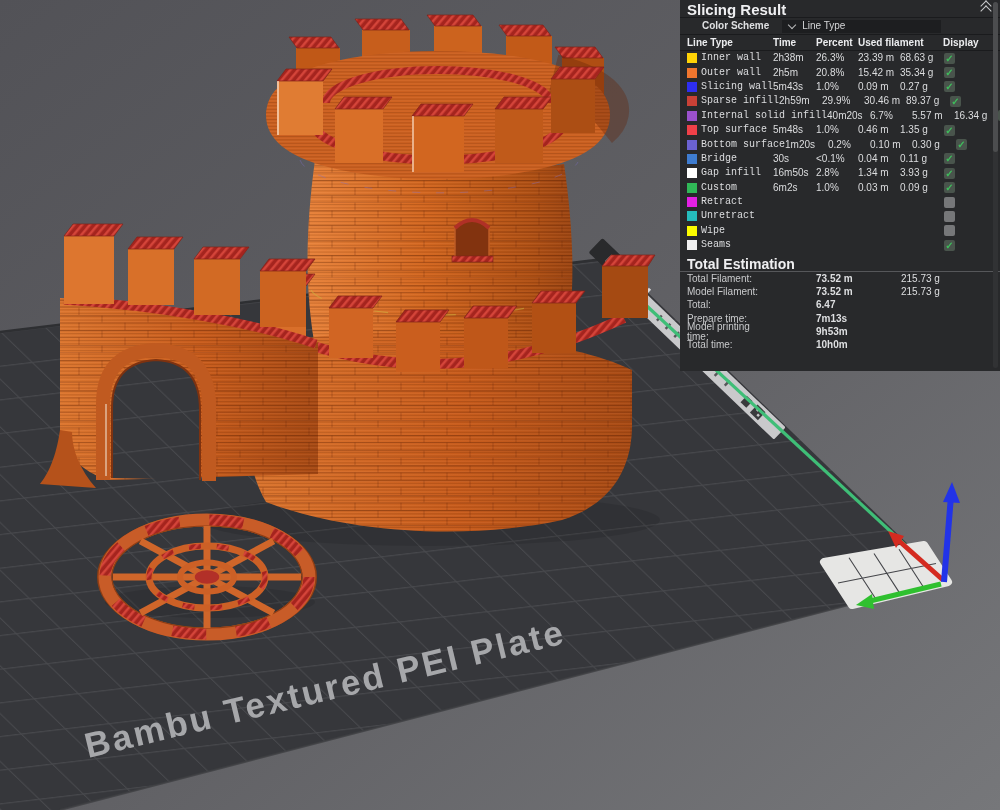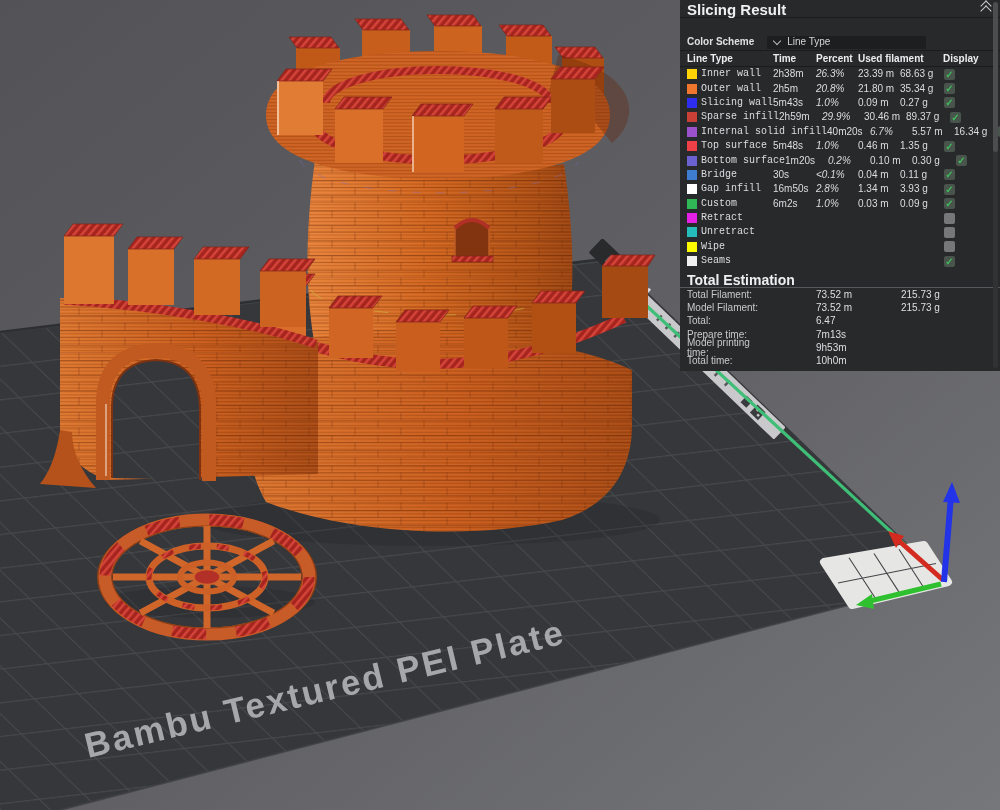--- a/index.html
+++ b/index.html
@@ -8,40 +8,40 @@
   #scene{position:absolute;left:0;top:0;}
 
   
   .panel{position:absolute;left:680px;top:0;width:320px;height:371px;
          background:#28292B;color:#DFE0E2;font-size:10px;line-height:1;}
   .p-head{height:16px;display:flex;align-items:center;padding:1px 10px 0 7px;
           border-bottom:1px solid #1A1B1D;font-weight:bold;font-size:15px;color:#EFEFF1;}
   .collapse{margin-left:auto;cursor:pointer;display:flex;flex-direction:column;gap:0px;padding-top:1px;}
   .chv{display:block;width:7px;height:7px;border-left:1.7px solid #C9CACC;border-top:1.7px solid #C9CACC;
        transform:rotate(45deg);margin:-3px 0 0 0;}
-  .p-scheme{height:16px;display:flex;align-items:center;padding-left:7px;font-weight:bold;
-            border-bottom:1px solid #1A1B1D;margin-top:16px;}
+  .p-scheme{height:16px;display:flex;align-items:center;padding-left:22px;font-weight:bold;
+            border-bottom:1px solid #1A1B1D;}
   .dd{margin-left:13px;width:152px;height:13px;background:#1D1E20;display:flex;align-items:center;
       padding-left:7px;font-weight:normal;color:#D4D5D7;cursor:pointer;}
   .caret{width:5px;height:5px;border-left:1.4px solid #B9BABB;border-bottom:1.4px solid #B9BABB;
          transform:rotate(-45deg);margin:-2px 7px 0 0;}
   .thead{height:15px;display:flex;align-items:center;font-weight:bold;border-bottom:1px solid #1A1B1D;color:#ECEDEF;}
   .cA{flex:0 0 86px;padding-left:7px;}
   .cB{flex:0 0 43px;} .cC{flex:0 0 42px;} .cD{flex:0 0 85px;} .cE{flex:1;}
   .row{height:14.4px;display:flex;align-items:center;color:#DCDDDF;}
   .sw{flex:0 0 10px;height:10px;margin-left:7px;}
   .lbl{flex:0 0 72px;margin-left:4px;white-space:nowrap;overflow:visible;font-family:Liberation Mono, monospace;}
-  .t{flex:0 0 43px;} .p{flex:0 0 42px;font-style:italic;} .m{flex:0 0 42px;} .g{flex:0 0 41px;}
+  .t{flex:0 0 43px;} .p{flex:0 0 42px;} .m{flex:0 0 42px;} .g{flex:0 0 41px;}
   .cb{flex:0 0 11px;height:11px;margin-left:3px;border-radius:2px;background:#767779;
       font-size:10px;line-height:11px;text-align:center;cursor:pointer;}
   .cb.on{background:#49544C;color:#3FBE5C;font-weight:bold;}
   .te-head{height:15px;display:flex;align-items:center;padding-left:7px;font-weight:bold;font-size:14px;
            color:#EFEFF1;border-bottom:1px solid #56575A;margin-top:4px;}
   .te{height:13.2px;display:flex;align-items:center;padding-left:7px;color:#C9CACC;gap:44px;}
-  .tl{flex:0 0 85px;} .tv{flex:0 0 41px;color:#DEDFE1;} .tv2{flex:1;color:#DEDFE1;}
+  .tl{flex:0 0 85px;} .tv{flex:0 0 41px;color:#DEDFE1;font-weight:bold;} .tv2{flex:1;color:#DEDFE1;}
   .p-scroll{position:absolute;right:2px;top:2px;width:5px;height:366px;background:#313234;border-radius:3px;}
   .p-thumb{width:5px;height:150px;background:#4C4D4F;border-radius:3px;}
 </style>
 </head>
 <body>
 
 <div id="stage">
 
 <svg id="scene" width="1000" height="810" viewBox="0 0 1000 810">
   <defs>
@@ -326,21 +326,21 @@
     <span class="m">23.39 m</span>
     <span class="g">68.63 g</span>
     <span class="cb on">✓</span>
   </div>
 
   <div class="row">
     <span class="sw" style="background: rgb(240, 118, 46);"></span>
     <span class="lbl">Outer wall</span>
     <span class="t">2h5m</span>
     <span class="p">20.8%</span>
-    <span class="m">21.80 m</span>
+    <span class="m">15.42 m</span>
     <span class="g">35.34 g</span>
     <span class="cb on">✓</span>
   </div>
 
   <div class="row">
     <span class="sw" style="background: rgb(46, 46, 240);"></span>
     <span class="lbl">Slicing wall</span>
     <span class="t">5m43s</span>
     <span class="p">1.0%</span>
     <span class="m">0.09 m</span>

